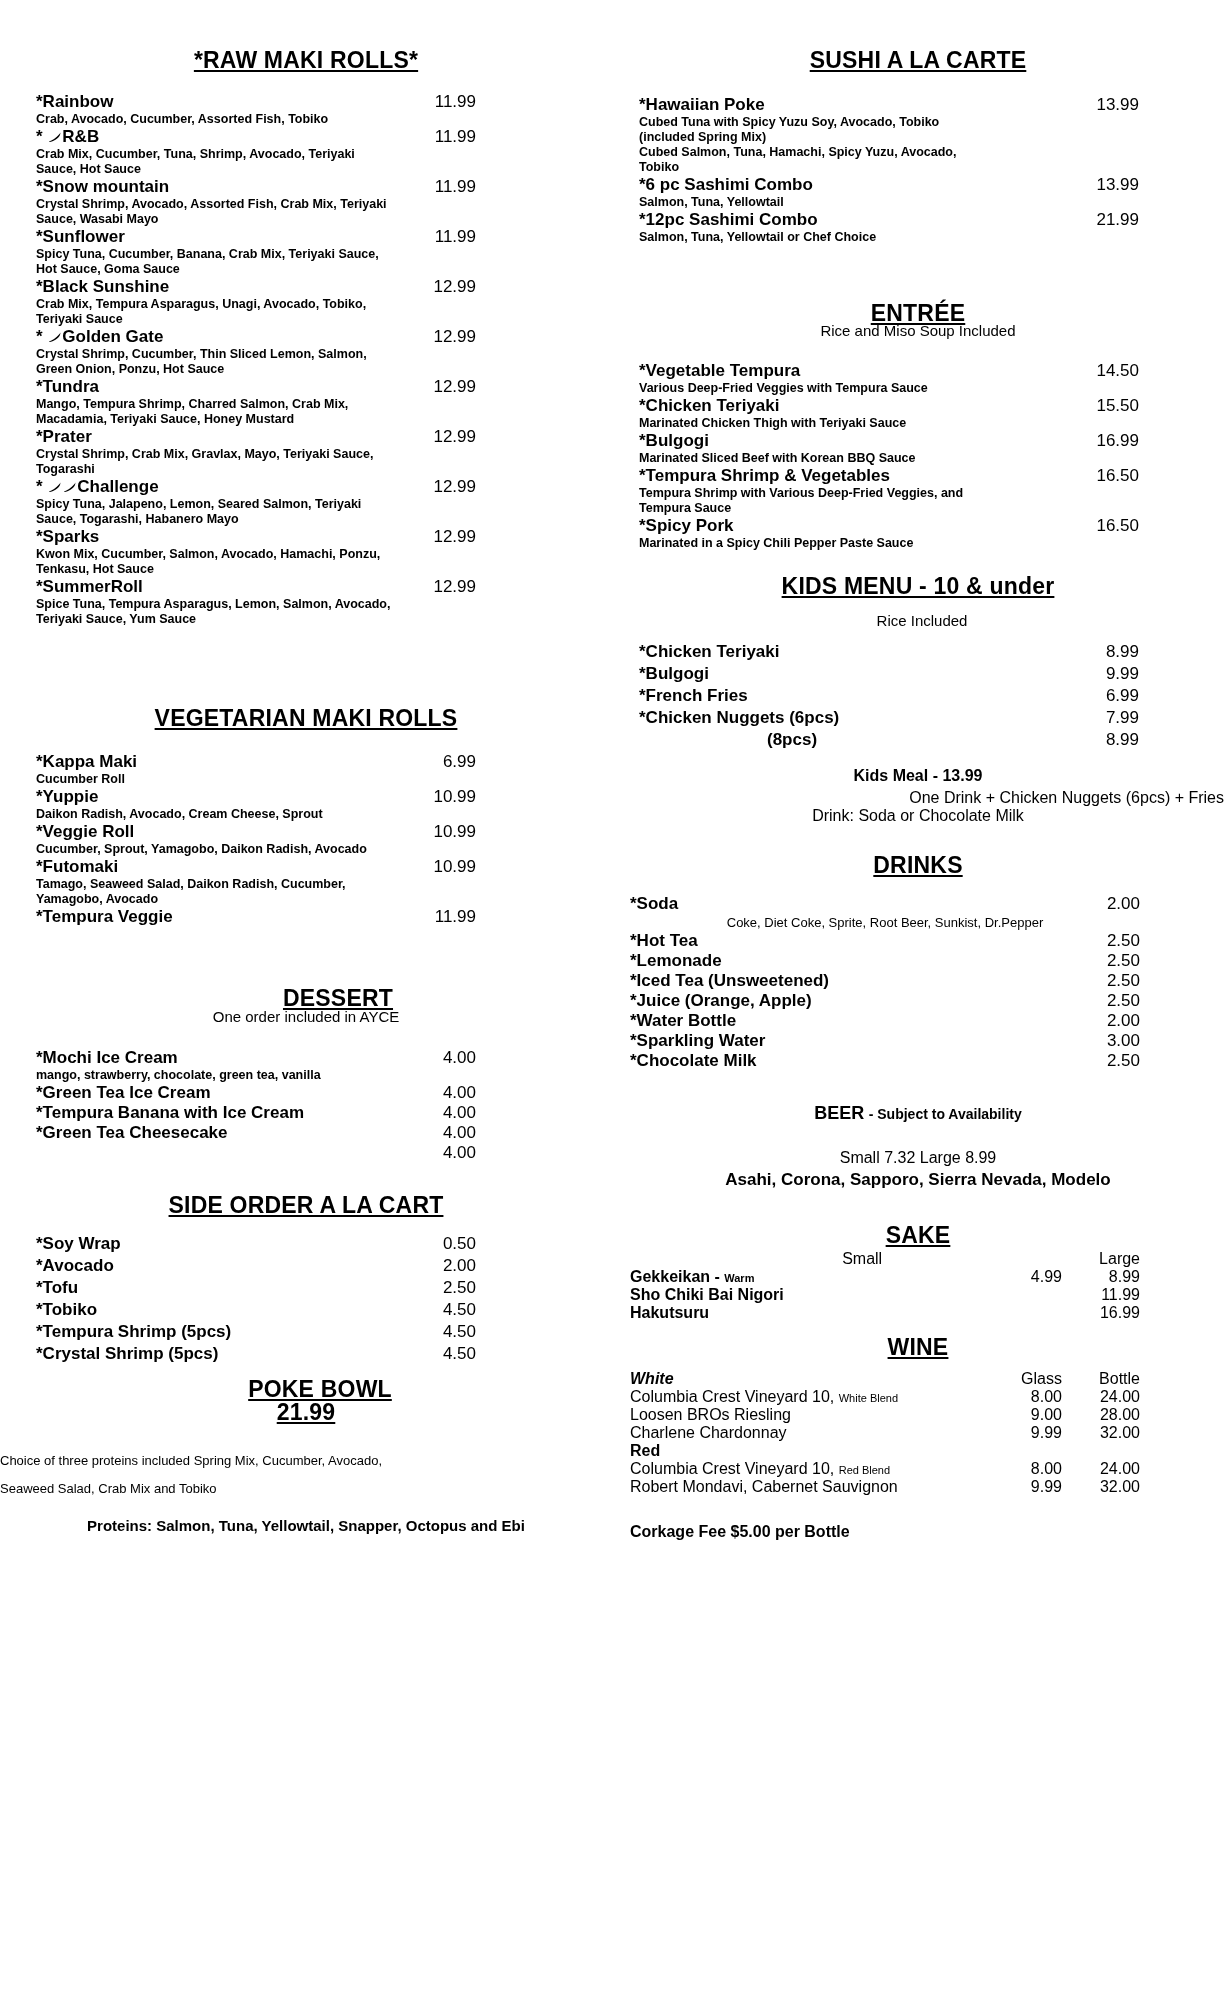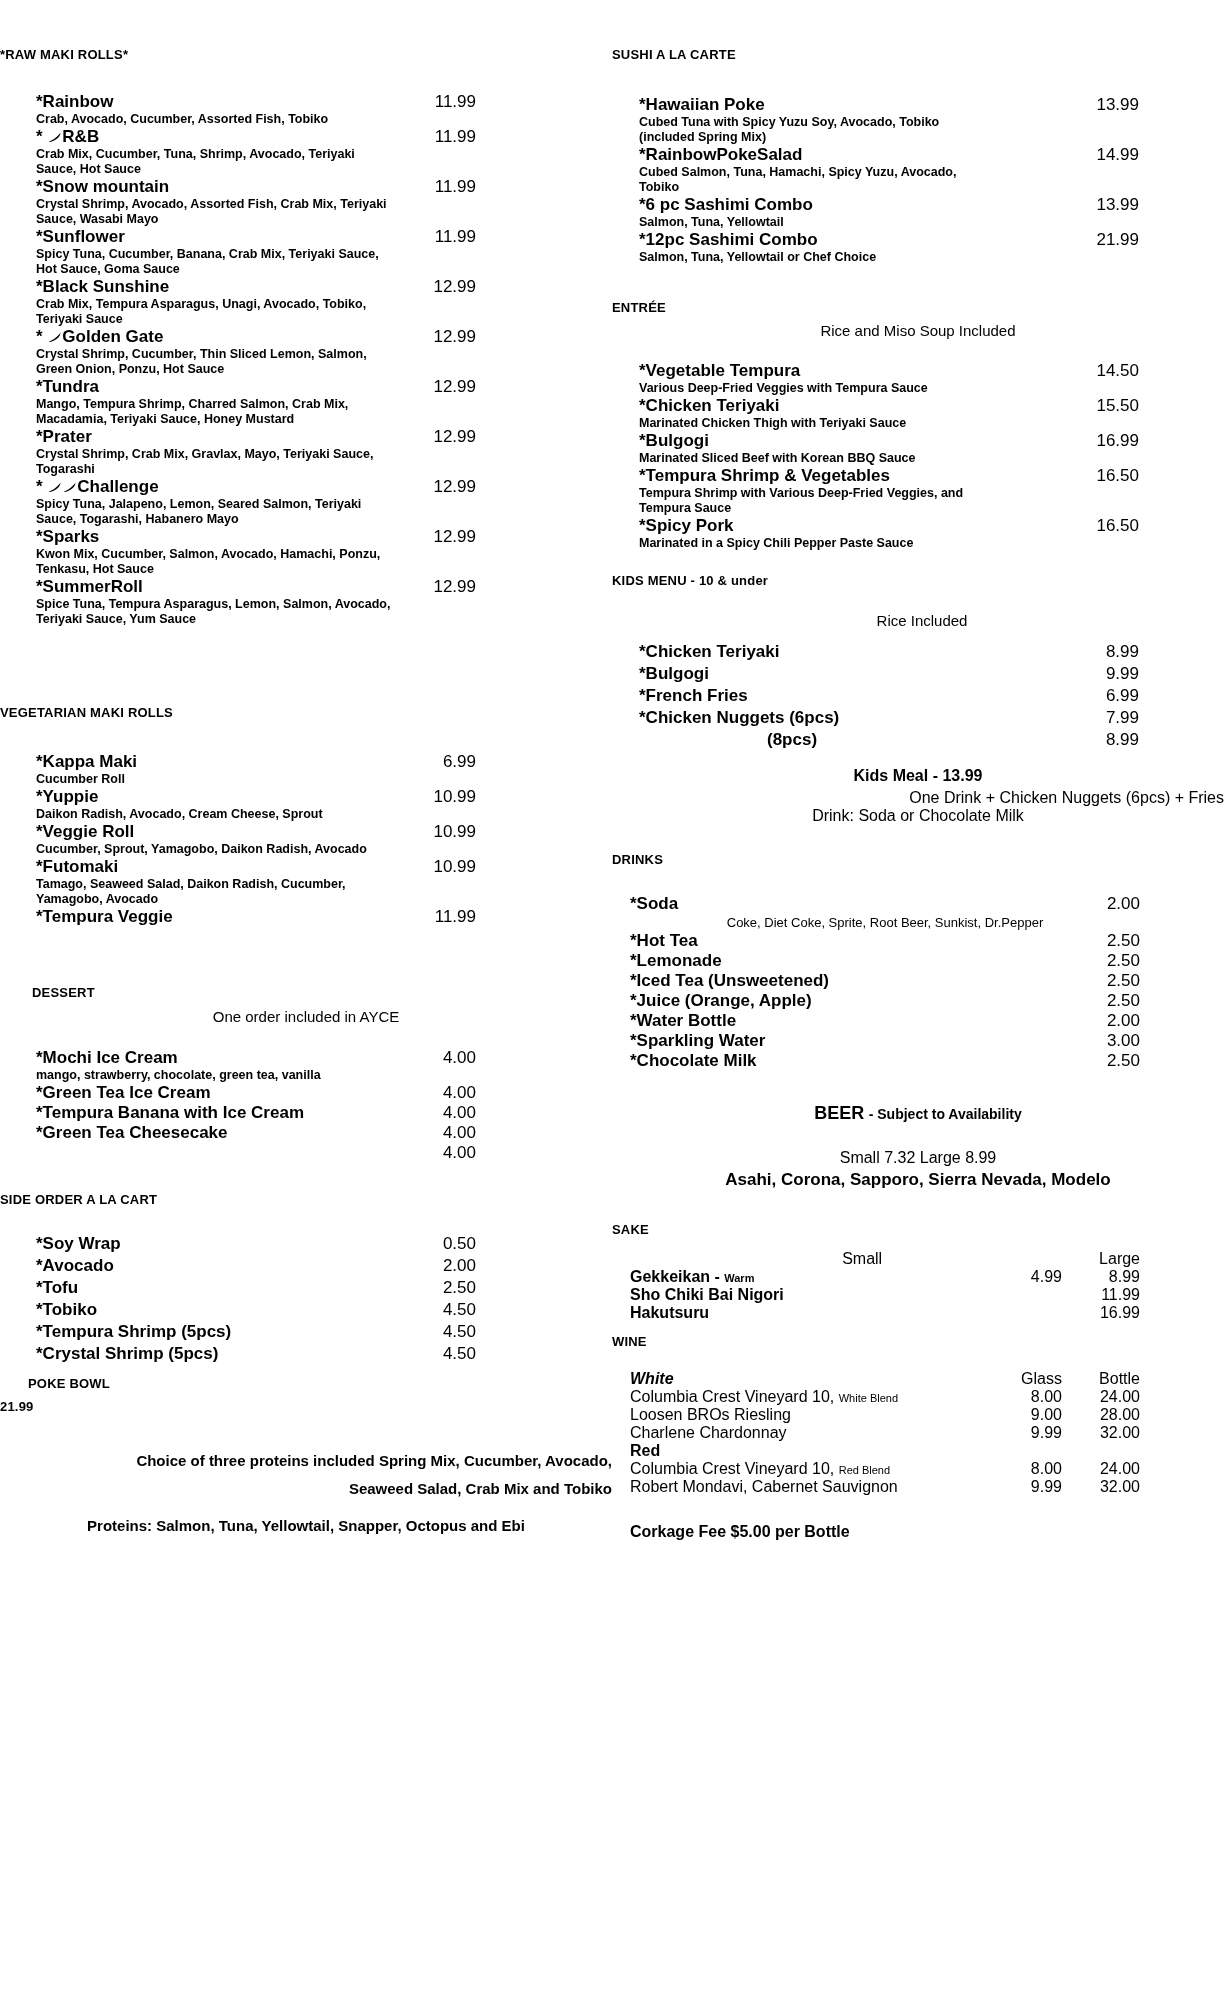--- a/index.html
+++ b/index.html
@@ -12,23 +12,25 @@
     position:relative;
     overflow:hidden;
   }
   .page { position:relative; width:1224px; height:2016px; }
   .col { position:absolute; top:0; }
   .col-left  { left:0;   width:612px; }
   .col-right { left:612px; width:612px; }
 
   
   .sec-head {
+    text-align:center;
     font-weight:bold;
-    font-size:13px;
+    font-size:23px;
     letter-spacing:0.2px;
+    text-decoration:underline;
   }
   .sec-sub {
     text-align:center;
     font-size:15px;
     font-weight:400;
   }
   .item { position:relative; }
   .item-row {
     display:flex;
     align-items:flex-start;
@@ -279,45 +281,41 @@
         </div>
         <div class="plain-row">
           <span class="nm" style="">*Crystal Shrimp (5pcs)</span>
           <span class="pr">4.50</span>
         </div>
       </div>
 
     <div style="position:absolute;top:1376px;left:0;width:612px;padding-left:28px;" class="sec-head">POKE BOWL</div>
     <div style="position:absolute;top:1399px;left:0;width:612px;" class="sec-head">21.99</div>
 
-    <div style="position:absolute;top:1447px;left:0;width:612px;text-align:right;font-weight:bold;font-size:15px;line-height:28px;">
+    <div style="position:absolute;top:1447px;left:0;width:612px;text-align:left;font-weight:normal;font-size:13px;line-height:28px;">
       <div>Choice of three proteins included Spring Mix, Cucumber, Avocado,</div>
       <div>Seaweed Salad, Crab Mix and Tobiko</div>
     </div>
     <div style="position:absolute;top:1517px;left:0;width:612px;text-align:center;font-weight:bold;font-size:15px;">Proteins: Salmon, Tuna, Yellowtail, Snapper, Octopus and Ebi</div>
 
   </div>
 
   <div class="col col-right">
 
     <div style="position:absolute;top:47px;left:0;width:612px;" class="sec-head">SUSHI A LA CARTE</div>
 
     <div id="alc-items" style="position:absolute;top:95px;left:27px;width:500px;">
         <div class="item">
           <div class="item-row">
             <div class="item-name">*Hawaiian Poke</div>
             <div class="price">13.99</div>
           </div>
           <div class="item-desc" style="max-width:330px">Cubed Tuna with Spicy Yuzu Soy, Avocado, Tobiko (included Spring Mix)</div>
         </div>
         <div class="item">
-          <div class="item-row">
-            <div class="item-name">*RainbowPokeSalad</div>
-            <div class="price">14.99</div>
-          </div>
           <div class="item-desc" style="max-width:330px">Cubed Salmon, Tuna, Hamachi, Spicy Yuzu, Avocado, Tobiko</div>
         </div>
         <div class="item">
           <div class="item-row">
             <div class="item-name">*6 pc Sashimi Combo</div>
             <div class="price">13.99</div>
           </div>
           <div class="item-desc" style="max-width:330px">Salmon, Tuna, Yellowtail</div>
         </div>
         <div class="item">

